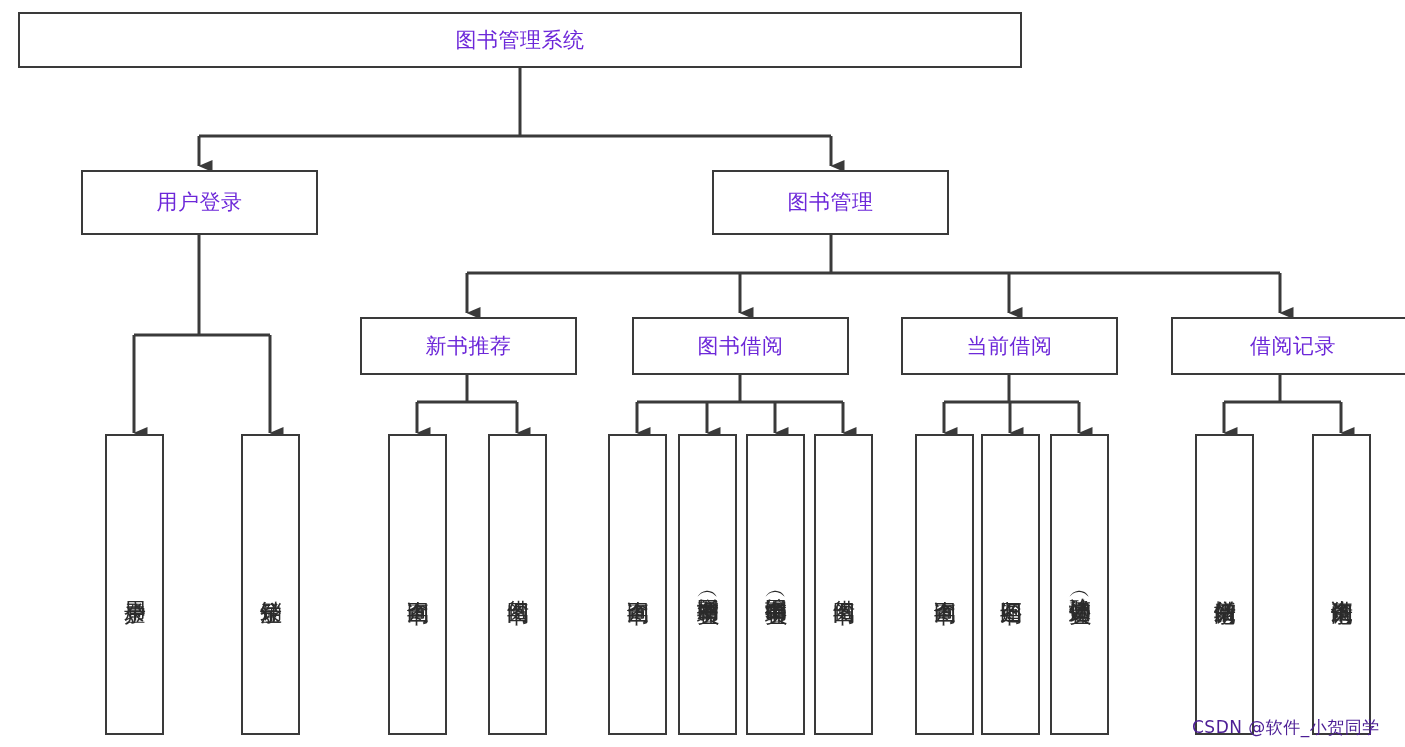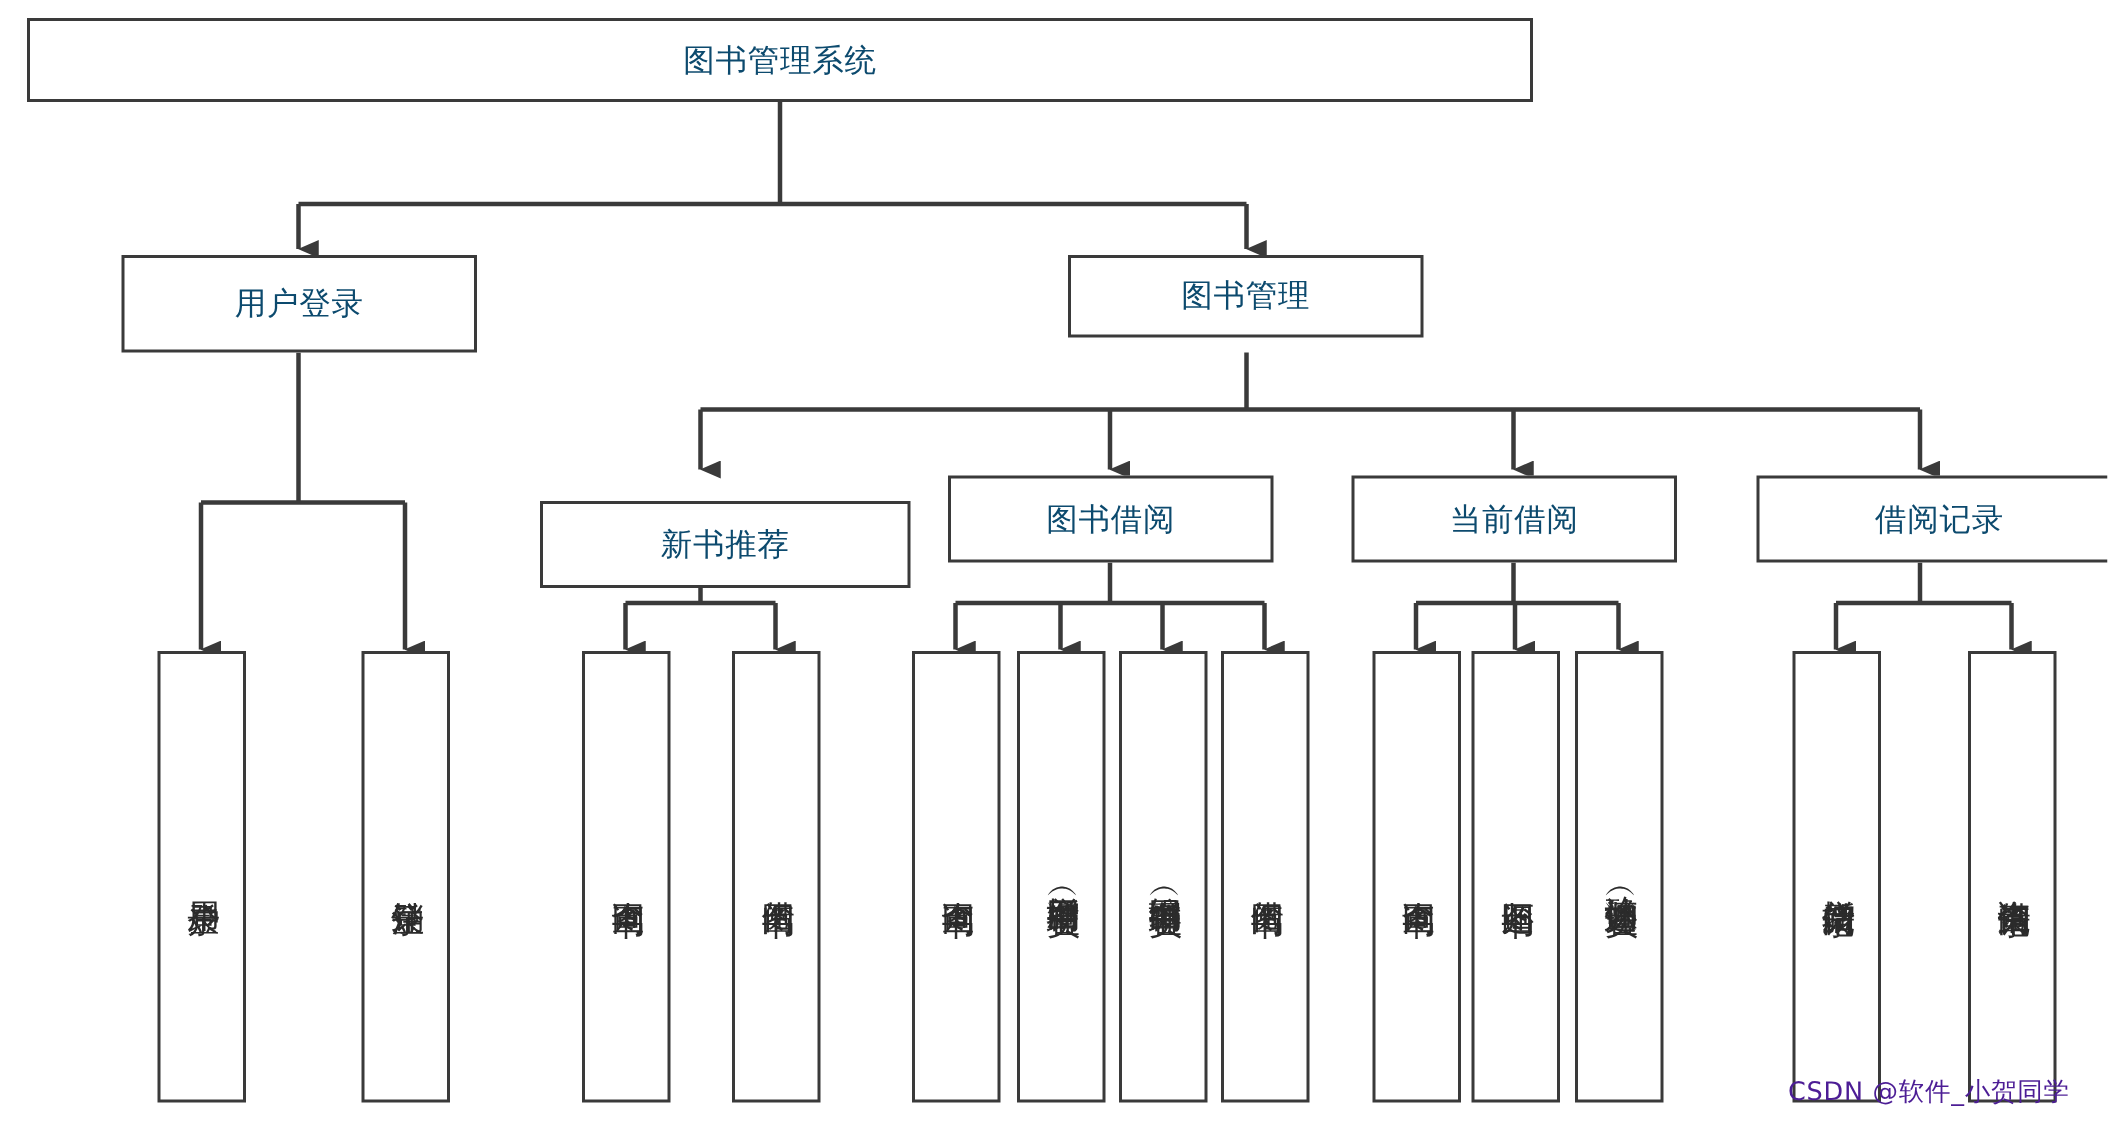--- a/index.html
+++ b/index.html
@@ -30,21 +30,21 @@
     display: flex;
     align-items: center;
     justify-content: center;
     color: #2b2b2b;
   }
   .node-label {
     font-size: 21px;
     line-height: 1.15;
     letter-spacing: 0.5px;
     white-space: nowrap;
-    color: #0c4a6e;
+    color: #6d28d9;
   }
   .leaf-box {
     position: absolute;
     box-sizing: border-box;
     border: 2.5px solid #3a3a3a;
     background: #ffffff;
     display: flex;
     align-items: center;
     justify-content: center;
     overflow: hidden;
@@ -129,25 +129,25 @@
     </g>
   </svg>
 
   <div class="node-box" style="left:18px; top:12px; width:1004px; height:56px;">
     <span class="node-label">图书管理系统</span>
   </div>
 
   <div class="node-box" style="left:81px; top:170px; width:237px; height:65px;">
     <span class="node-label">用户登录</span>
   </div>
-  <div class="node-box" style="left:712px; top:170px; width:237px; height:55px;">
+  <div class="node-box" style="left:712px; top:170px; width:237px; height:65px;">
     <span class="node-label">图书管理</span>
   </div>
 
-  <div class="node-box" style="left:360px; top:334px; width:247px; height:58px;">
+  <div class="node-box" style="left:360px; top:317px; width:217px; height:58px;">
     <span class="node-label">新书推荐</span>
   </div>
   <div class="node-box" style="left:632px; top:317px; width:217px; height:58px;">
     <span class="node-label">图书借阅</span>
   </div>
   <div class="node-box" style="left:901px; top:317px; width:217px; height:58px;">
     <span class="node-label">当前借阅</span>
   </div>
   <div class="node-box" style="left:1171px; top:317px; width:244px; height:58px;">
     <span class="node-label">借阅记录</span>

